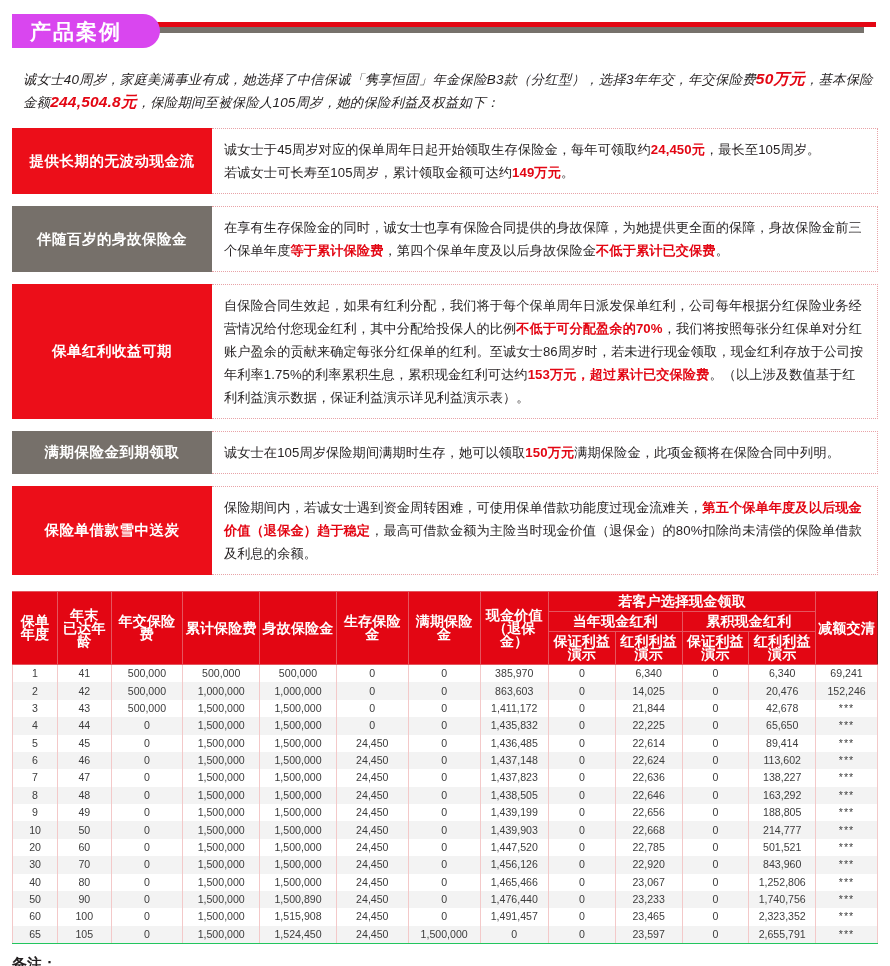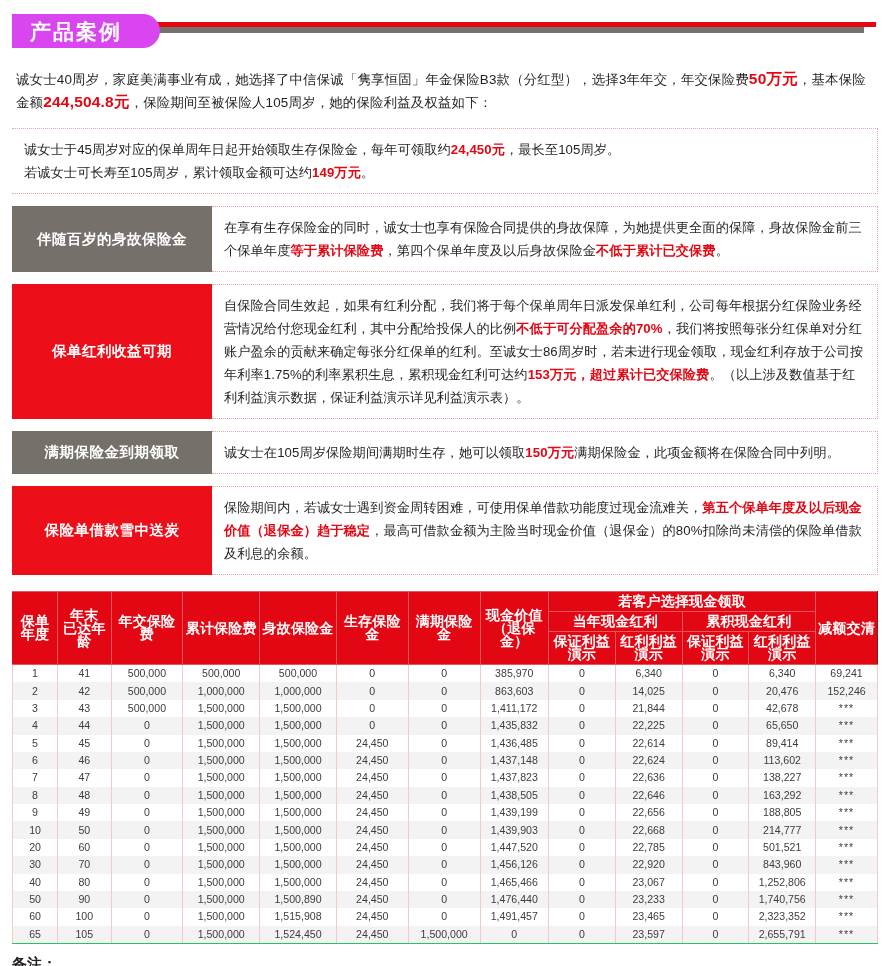--- a/index.html
+++ b/index.html
@@ -65,25 +65,26 @@
     left: 140px;
     right: 14px;
     top: 19px;
     height: 6px;
     background: #76716b;
     z-index: 1;
   }
 
   
   .intro {
-    margin: 12px 0 0 4px;
+    margin: 12px 0 0 11px;
     font-size: 13.4px;
     line-height: 22px;
     color: #231f20;
     letter-spacing: 0.2px;
+    font-style: italic;
   }
   .hl-red {
     color: #e30613;
     font-weight: bold;
   }
   .hl-red-big {
     color: #e30613;
     font-weight: bold;
     font-size: 15.5px;
   }
@@ -190,20 +191,21 @@
       <span class="banner-tab-text">产品案例</span>
     </div>
   </div>
 
   <p class="intro">
     <span>诚女士40周岁，家庭美满事业有成，她选择了中信保诚「隽享恒固」年金保险B3款（分红型），选择3年年交，年交保险费</span><span class="hl-red-big">50万元</span><span>，基本保险金额</span><span class="hl-red-big">244,504.8元</span><span>，保险期间至被保险人105周岁，她的保险利益及权益如下：</span>
   </p>
 
   <div class="benefits">
       <div class="benefit-row">
+        <div class="benefit-label red">提供长期的无波动现金流</div>
         <div class="benefit-body">
           <div><span>诚女士于45周岁对应的保单周年日起开始领取生存保险金，每年可领取约</span><span class="hl-red">24,450元</span><span>，最长至105周岁。</span></div>
           <div><span>若诚女士可长寿至105周岁，累计领取金额可达约</span><span class="hl-red">149万元</span><span>。</span></div>
         </div>
       </div>
       <div class="benefit-row">
         <div class="benefit-label gray">伴随百岁的身故保险金</div>
         <div class="benefit-body">
           <div><span>在享有生存保险金的同时，诚女士也享有保险合同提供的身故保障，为她提供更全面的保障，身故保险金前三个保单年度</span><span class="hl-red">等于累计保险费</span><span>，第四个保单年度及以后身故保险金</span><span class="hl-red">不低于累计已交保费</span><span>。</span></div>
         </div>

